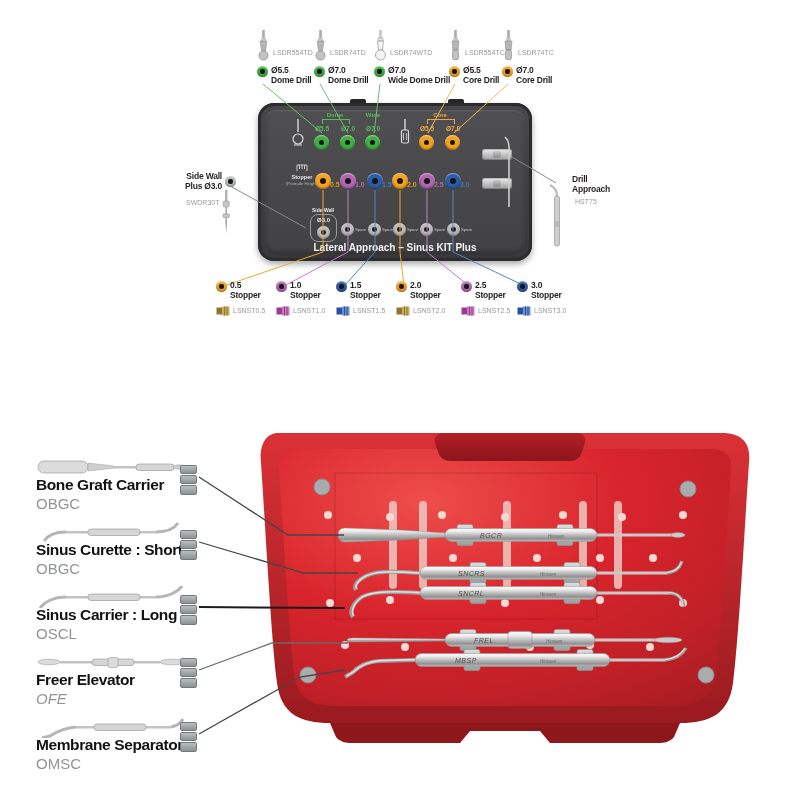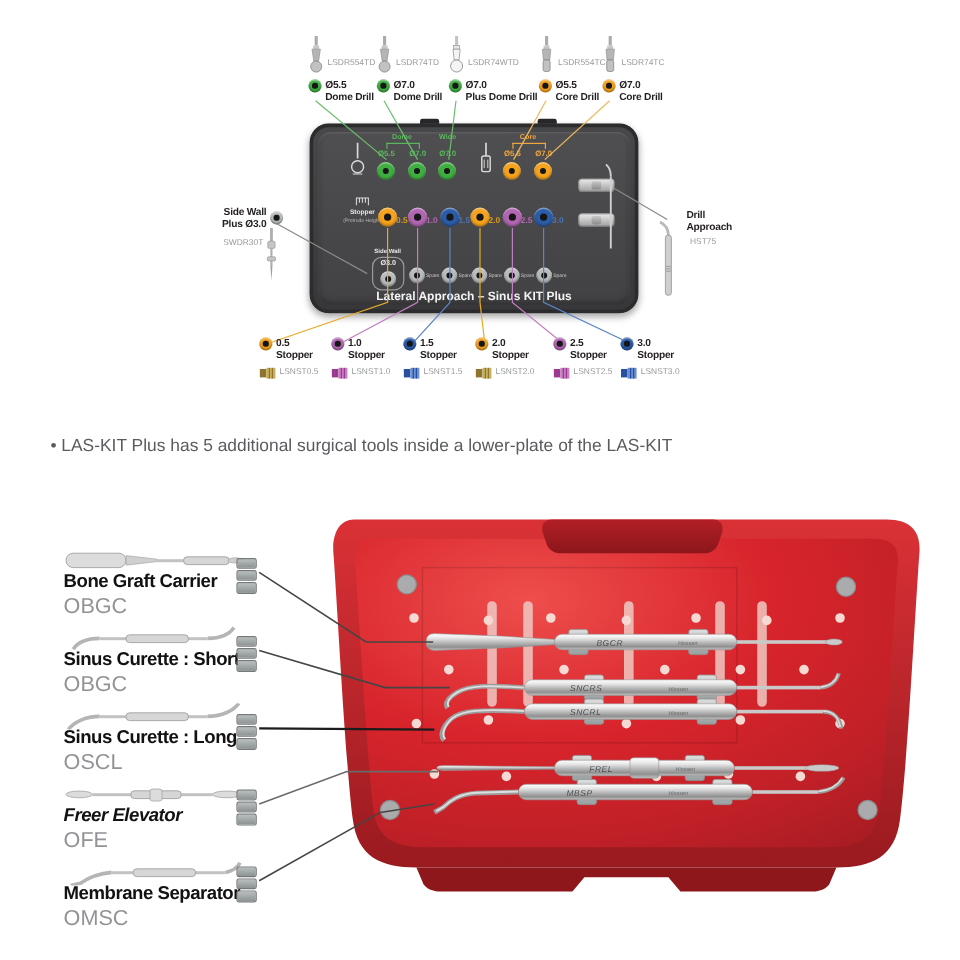--- a/index.html
+++ b/index.html
@@ -4,21 +4,21 @@
 <style>
   html,body{margin:0;padding:0;background:#fff;}
   .page{position:relative;width:800px;height:800px;background:#fff;overflow:hidden;
         font-family:"Liberation Sans",sans-serif;}
   .a{position:absolute;}
   svg{display:block;}
   
   .blabel{font-weight:bold;color:#231f20;font-size:8.5px;line-height:1.15;letter-spacing:-0.2px;}
   .blabel div{white-space:nowrap;}
   .code{color:#97999b;font-size:7px;white-space:nowrap;}
-  .pcode{color:#919396;font-size:18px;}
+  .pcode{color:#919396;font-size:15px;}
   .tname{font-weight:bold;font-size:15.5px;color:#121212;letter-spacing:-0.4px;white-space:nowrap;}
   .note{font-size:14.5px;color:#595b5e;}
   
   .pdot{position:absolute;border-radius:50%;
         box-shadow:inset 0 1px 1px rgba(255,255,255,.5), inset 0 -1px 2px rgba(0,0,0,.4);}
   .pdot i{position:absolute;left:31%;top:31%;width:38%;height:38%;background:#161616;border-radius:50%;}
   .rel{position:relative;flex:none;}
   .c-green{background:#3faf41;} .c-orange{background:#f5a21d;}
   .c-purple{background:#b266b2;} .c-blue{background:#2a5ca8;} .c-gray{background:#b9bcbc;}
   .t-green{color:#58b85a;} .t-orange{color:#f0a63c;}
@@ -248,21 +248,21 @@
             <circle cx="6.5" cy="25" r="5" fill="#f4f4f4" stroke="#8a8a8a" stroke-width="0.7"></circle>
           </svg>
         <span class="code">LSDR74WTD</span>
       </div>
       <div class="dg-r2">
         <span class="pdot rel c-green" style="width:11px;height:11px;">
             <i></i>
           </span>
         <div class="blabel">
             <div>Ø7.0</div>
-            <div>Plus Dome Drill</div>
+            <div>Wide Dome Drill</div>
           </div>
       </div>
     </div>
     <div class="a dgroup" style="left:449px;top:30px;">
       <div class="dg-r1">
         <svg width="13" height="32" viewBox="0 0 13 32">
             <rect x="5.2" y="0" width="2.6" height="8" fill="#ababab"></rect>
             <rect x="4" y="8" width="5" height="3" fill="#c8c8c8"></rect>
             <path d="M3,11 L10,11 L9.2,20 L3.8,20 Z" fill="#b5b5b5" stroke="#8a8a8a" stroke-width="0.5"></path>
             <rect x="3.6" y="20" width="5.8" height="9.5" rx="1.5" fill="#c2c2c2" stroke="#7c7c7c" stroke-width="0.6"></rect>
@@ -448,23 +448,22 @@
             <rect x="0.5" y="1.5" width="5.5" height="7" fill="#27519e"></rect>
             <rect x="6" y="0.5" width="7.5" height="9" fill="#6b8fd0"></rect>
             <line x1="8.5" y1="0.5" x2="8.5" y2="9.5" stroke="#27519e" stroke-width="1"></line>
             <line x1="11" y1="0.5" x2="11" y2="9.5" stroke="#27519e" stroke-width="1"></line>
           </svg>
         <span class="code">LSNST3.0</span>
         </div>
     </div>
   </div>
 
-  <div class="a note" style="left:42px;top:364px;">• LAS-KIT Plus has 5 additional surgical tools inside a lower-plate of the LAS-KIT</div>
-
-  <div class="a" style="left:17px;top:420px;width:662px;height:380px;">
+
+  <div class="a" style="left:0;top:420px;width:662px;height:380px;">
 
     <svg class="a" style="left:250px;top:5px;" width="500" height="350" viewBox="0 0 500 350">
       <defs>
         <linearGradient id="rim" x1="0" y1="0" x2="0" y2="1">
           <stop offset="0" stop-color="#da3136"></stop>
             <stop offset="1" stop-color="#991a1f"></stop>
         </linearGradient>
         <radialGradient id="face" cx="0.32" cy="0.2" r="1">
           <stop offset="0" stop-color="#ee4e4c"></stop>
             <stop offset="0.45" stop-color="#d8242c"></stop>
@@ -637,39 +636,39 @@
         </div>
     </div>
 
     <div>
       <svg class="a" style="left:36px;top:166px;" width="150" height="22" viewBox="0 0 150 22">
         <path d="M30,11 C18,11 8,16 4,22" fill="none" stroke="#b5b5b5" stroke-width="3"></path>
         <rect x="30" y="10" width="90" height="2.5" fill="#c2c2c2"></rect>
         <rect x="52" y="8" width="52" height="6.5" rx="3" fill="#d6d6d6" stroke="#9c9c9c" stroke-width="0.7"></rect>
         <path d="M120,11 C132,11 142,6 146,0" fill="none" stroke="#b5b5b5" stroke-width="3"></path>
       </svg>
-      <div class="a tname" style="left:36px;top:186px;">Sinus Curette : Long</div>
+      <div class="a tname" style="left:36px;top:186px;">Sinus Carrier : Long</div>
       <div class="a pcode" style="left:36px;top:205px;">OSCL</div>
       <div class="blk" style="top:175px;">
           <b></b>
           <b></b>
           <b></b>
         </div>
     </div>
 
     <div>
       <svg class="a" style="left:36px;top:231px;" width="150" height="22" viewBox="0 0 150 22">
         <ellipse cx="13" cy="11" rx="11" ry="2.8" fill="#dcdcdc" stroke="#9c9c9c" stroke-width="0.6"></ellipse>
         <rect x="24" y="10" width="100" height="2.5" fill="#c2c2c2"></rect>
         <rect x="56" y="8" width="42" height="6.5" rx="3" fill="#d6d6d6" stroke="#9c9c9c" stroke-width="0.7"></rect>
         <rect x="72" y="6.5" width="10" height="10" rx="2" fill="#dcdcdc" stroke="#9c9c9c" stroke-width="0.6"></rect>
         <ellipse cx="136" cy="11" rx="12" ry="2.8" fill="#dcdcdc" stroke="#9c9c9c" stroke-width="0.6"></ellipse>
       </svg>
-      <div class="a tname" style="left:36px;top:251px;font-style:italic;">Freer Elevator</div>
-      <div class="a pcode" style="left:36px;top:270px;">OFE</div>
+      <div class="a tname" style="left:36px;top:251px;">Freer Elevator</div>
+      <div class="a pcode" style="left:36px;top:270px;font-style:italic;">OFE</div>
       <div class="blk" style="top:238px;">
           <b></b>
           <b></b>
           <b></b>
         </div>
     </div>
 
     <div>
       <svg class="a" style="left:36px;top:296px;" width="150" height="22" viewBox="0 0 150 22">
         <path d="M40,11 C28,12 20,16 14,20 L6,22" fill="none" stroke="#b5b5b5" stroke-width="3"></path>

